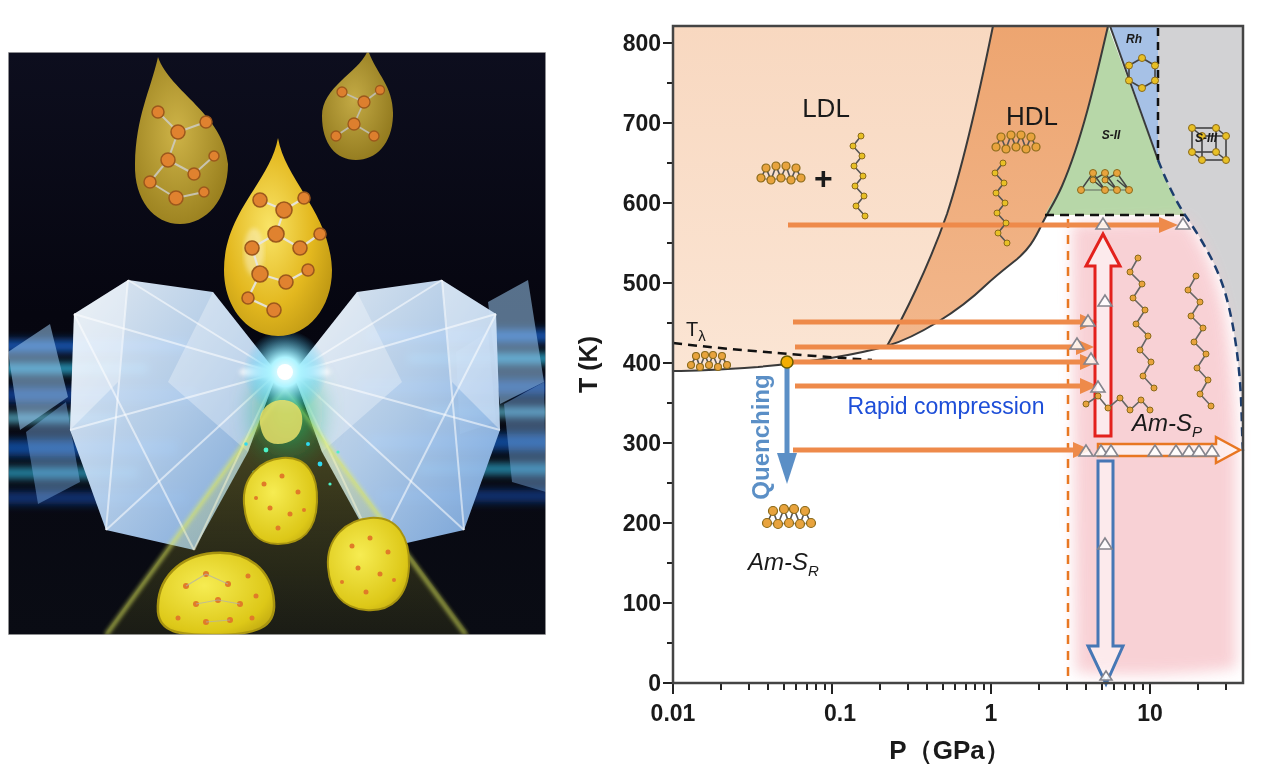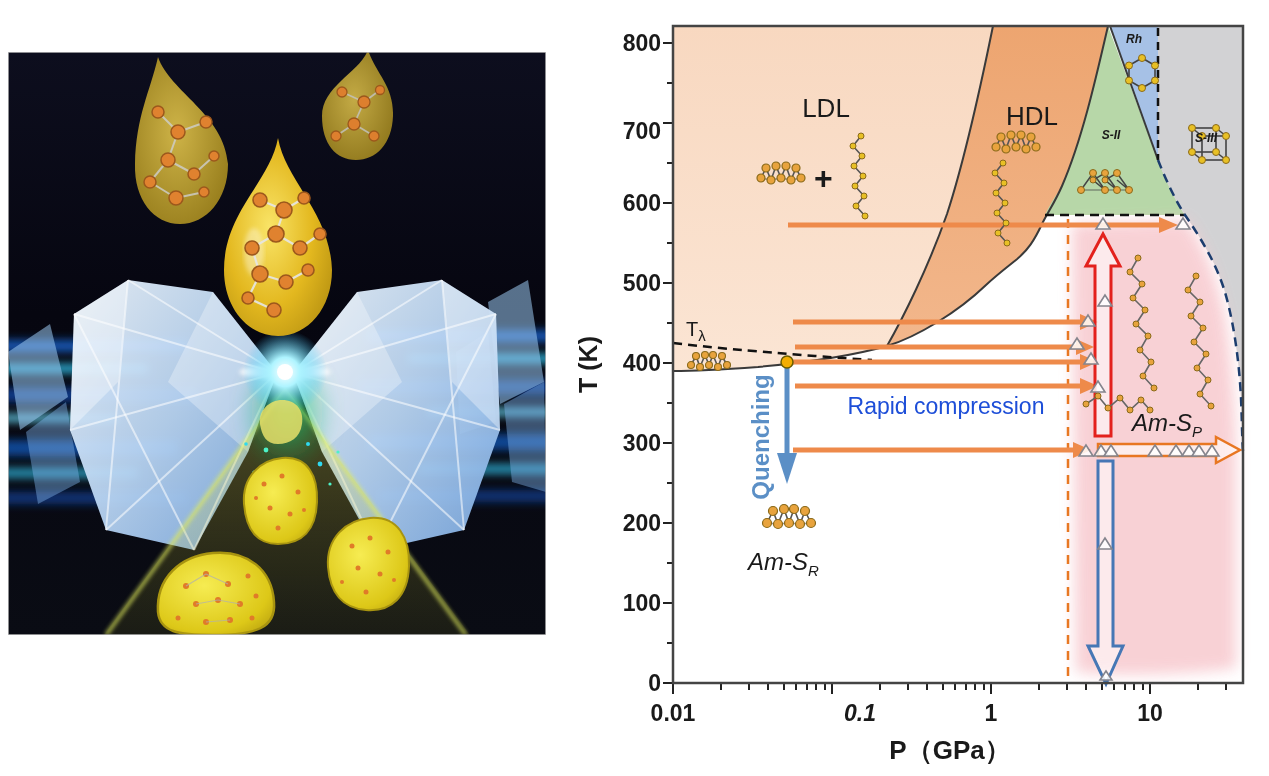--- a/index.html
+++ b/index.html
@@ -592,31 +592,31 @@
         <line x1="1125" y1="683" x2="1125" y2="690"></line>
       <line x1="1134" y1="683" x2="1134" y2="690"></line>
         <line x1="1143" y1="683" x2="1143" y2="690"></line>
       <line x1="1198" y1="683" x2="1198" y2="690"></line>
         <line x1="1226" y1="683" x2="1226" y2="690"></line>
     </g>
     <rect x="673" y="26" width="570" height="657" fill="none" stroke="#444444" stroke-width="2.5"></rect>
   </svg>
 
   <span class="tick-y" style="top:30px;">800</span>
-  <span class="tick-y" style="top:110px;margin-top:8px;">700</span>
+  <span class="tick-y" style="top:110px;">700</span>
   <span class="tick-y" style="top:190px;">600</span>
   <span class="tick-y" style="top:270px;">500</span>
   <span class="tick-y" style="top:350px;">400</span>
   <span class="tick-y" style="top:430px;">300</span>
   <span class="tick-y" style="top:510px;">200</span>
   <span class="tick-y" style="top:590px;">100</span>
   <span class="tick-y" style="top:670px;">0</span>
 
   <span class="tick-x" style="left:633px;">0.01</span>
-  <span class="tick-x" style="left:820px;font-style:italic;">0.1</span>
+  <span class="tick-x" style="left:800px;">0.1</span>
   <span class="tick-x" style="left:951px;">1</span>
   <span class="tick-x" style="left:1110px;">10</span>
 
   <div class="lbl axis-title" style="left:533px;top:350px;width:110px;text-align:center;transform:rotate(-90deg);">T (K)</div>
   <div class="lbl axis-title" style="left:850px;top:733px;width:200px;text-align:center;font-size:26px;">P（GPa）</div>
 
   <div class="lbl region-lg" style="left:786px;top:93px;width:80px;text-align:center;">LDL</div>
   <div class="lbl region-lg" style="left:992px;top:93px;width:80px;text-align:center;margin-top:8px;">HDL</div>
   <div class="lbl region-sm" style="left:1076px;top:128px;width:70px;text-align:center;">S-II</div>
   <div class="lbl region-sm" style="left:1168px;top:84px;width:76px;text-align:center;margin-top:47px;">S-III</div>

